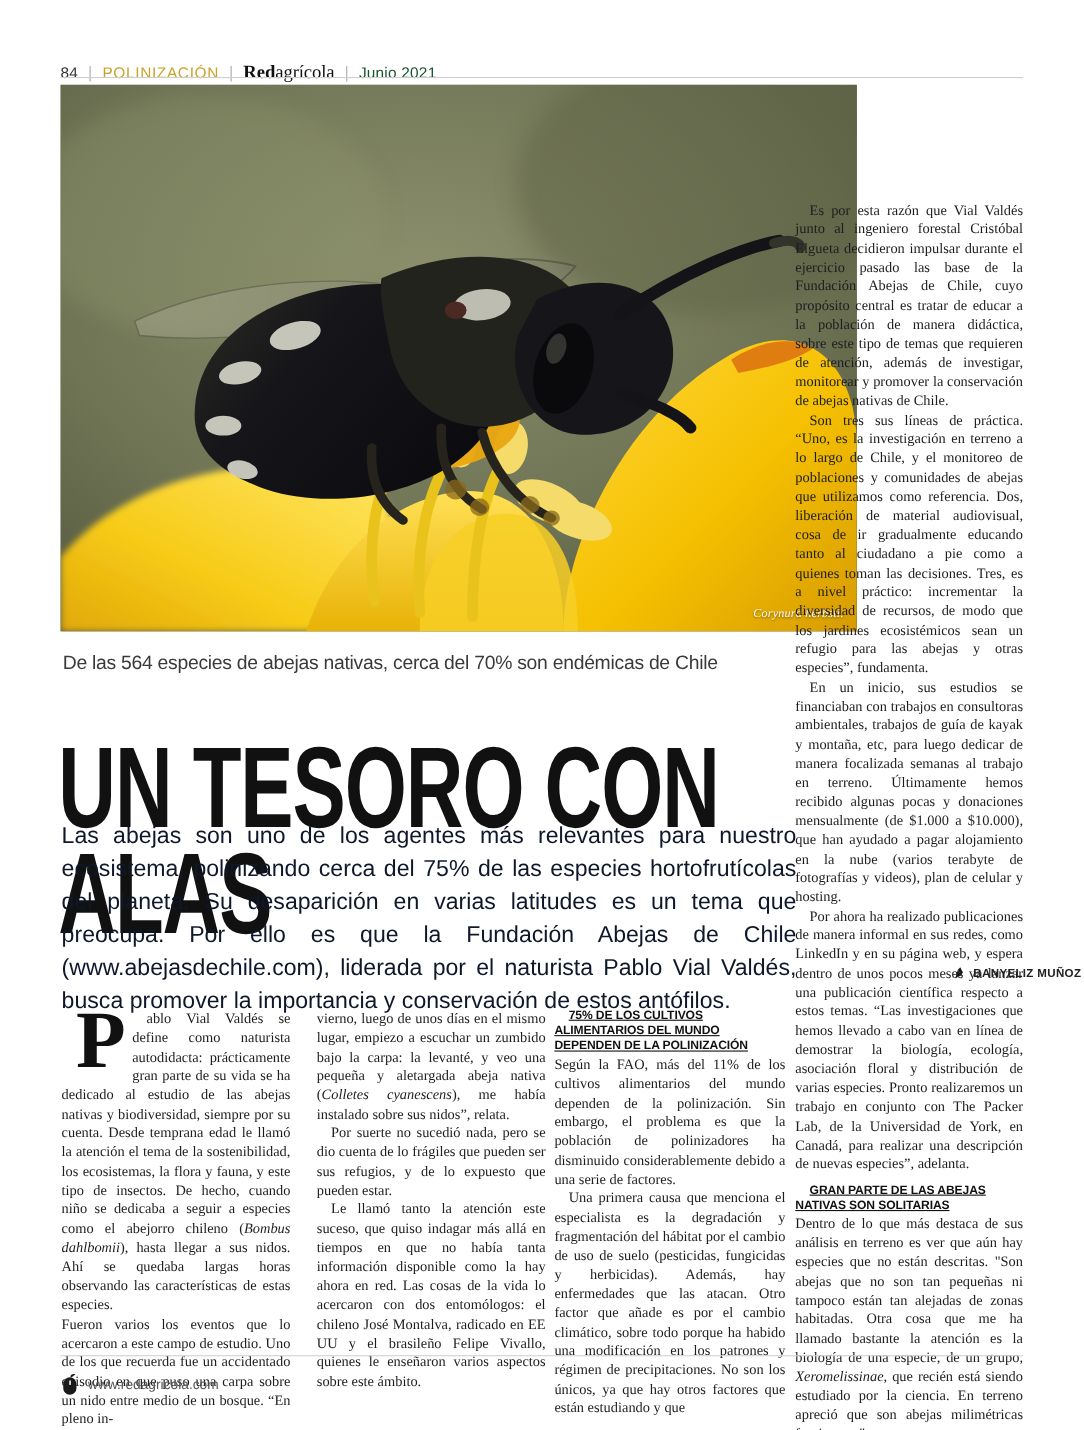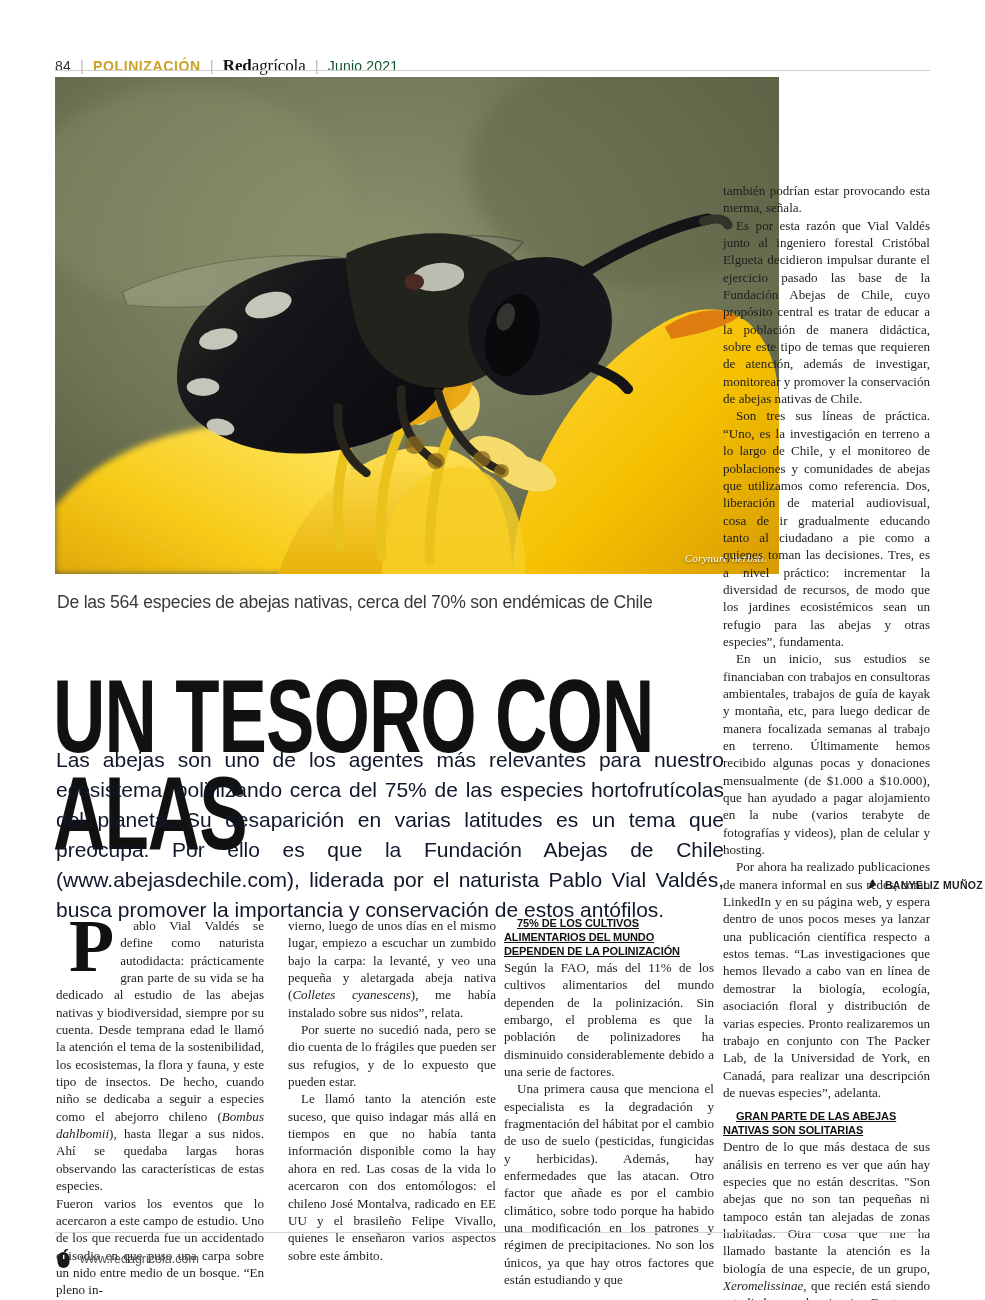--- a/index.html
+++ b/index.html
@@ -19,21 +19,21 @@
   
   .masthead{
     position:absolute;left:55px;top:44px;width:875px;
     display:flex;align-items:baseline;gap:9px;
     font-family:"Liberation Sans", sans-serif;
     font-size:14.5px;letter-spacing:.2px;
   }
   .mh-folio{color:#333;font-size:14px;margin-top:12px;}
   .mh-sep{color:#b9b9b9;font-weight:300;font-size:15px;}
   .mh-section{
-    color:#c9a227;font-weight:bold;letter-spacing:.6px;font-size:14px;
+    color:#c9a227;font-weight:normal;letter-spacing:.6px;font-size:14px;
   }
   .mh-brand{
     font-family:"Liberation Serif", serif;
     font-size:17px;color:#111;letter-spacing:-.1px;margin-top:12px;
   }
   .mh-brand b{font-weight:bold;}
   .mh-date{color:#14532d;font-size:14px;}
   .mh-rule{
     position:absolute;left:55px;top:70px;width:875px;height:1px;background:#cfcfcf;
   }
@@ -288,21 +288,20 @@
     <p>Le llamó tanto la atención este suceso, que quiso indagar más allá en tiempos en que no había tanta información disponible como la hay ahora en red. Las cosas de la vida lo acercaron con dos entomólogos: el chileno José Montalva, radicado en EE UU y el brasileño Felipe Vivallo, quienes le enseñaron varios aspectos sobre este ámbito.</p>
   </div>
 
   <div class="col col3">
     <p class="subhead">75% DE LOS CULTIVOS ALIMENTARIOS DEL MUNDO DEPENDEN DE LA POLINIZACIÓN</p>
     <p class="noindent">Según la FAO, más del 11% de los cultivos alimentarios del mundo dependen de la polinización. Sin embargo, el problema es que la población de polinizadores ha disminuido considerablemente debido a una serie de factores.</p>
     <p>Una primera causa que menciona el especialista es la degradación y fragmentación del hábitat por el cambio de uso de suelo (pesticidas, fungicidas y herbicidas). Además, hay enfermedades que las atacan. Otro factor que añade es por el cambio climático, sobre todo porque ha habido una  modificación en los patrones y régimen de precipitaciones. No son los únicos, ya que hay otros factores que están estudiando y que</p>
   </div>
 
   <div class="col col4">
-    <p class="noindent">también podrían estar provocando esta merma, señala.</p>
     <p>Es por esta razón que Vial Valdés junto al ingeniero forestal Cristóbal Elgueta decidieron impulsar durante el ejercicio pasado las base de la Fundación Abejas de Chile, cuyo propósito central es tratar de educar a la población de manera didáctica, sobre este tipo de temas que requieren de atención, además de investigar, monitorear y promover la conservación de abejas nativas de Chile.</p>
     <p>Son tres sus líneas de práctica. “Uno, es la investigación en terreno a lo largo de Chile, y el monitoreo de poblaciones y comunidades de abejas que utilizamos como referencia. Dos, liberación de material audiovisual, cosa de ir gradualmente educando tanto al ciudadano a pie como a quienes toman las decisiones. Tres, es a nivel práctico: incrementar la diversidad de recursos, de modo que los jardines ecosistémicos sean un refugio para las abejas y otras especies”, fundamenta.</p>
     <p>En un inicio, sus estudios se financiaban con trabajos en consultoras ambientales, trabajos de guía de kayak y montaña, etc, para luego dedicar de manera focalizada semanas al trabajo en terreno. Últimamente hemos recibido algunas pocas y donaciones mensualmente (de $1.000 a $10.000), que han ayudado a pagar alojamiento en la nube (varios terabyte de fotografías y videos), plan de celular y hosting.</p>
     <p>Por ahora ha realizado publicaciones de manera informal en sus redes, como LinkedIn y en su página web, y espera dentro de unos pocos meses ya lanzar una publicación científica respecto a estos temas. “Las investigaciones que hemos llevado a cabo van en línea de demostrar la biología, ecología, asociación floral y distribución de varias especies. Pronto realizaremos un trabajo en conjunto con The Packer Lab, de la Universidad de York, en Canadá, para realizar una descripción de nuevas especies”, adelanta.</p>
     <span class="sp"></span>
     <p class="subhead">GRAN PARTE DE LAS ABEJAS NATIVAS SON SOLITARIAS</p>
     <p class="noindent"><span>Dentro de lo que más destaca de sus análisis en terreno es ver que aún hay especies que no están descritas. "Son abejas que no son tan pequeñas ni tampoco están tan alejadas de zonas habitadas. Otra cosa que me ha llamado bastante la atención es la biología de una especie, de un grupo, </span><i class="sci">Xeromelissinae</i><span>, que recién está siendo estudiado por la ciencia. En terreno apreció que son abejas milimétricas fascinantes", cuenta.</span></p>
 
   </div>
 

